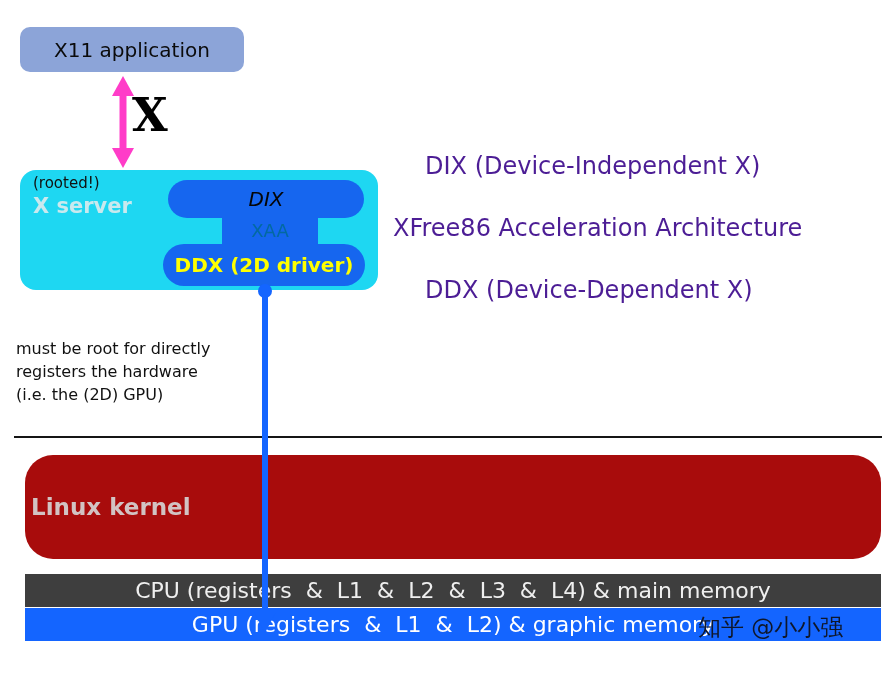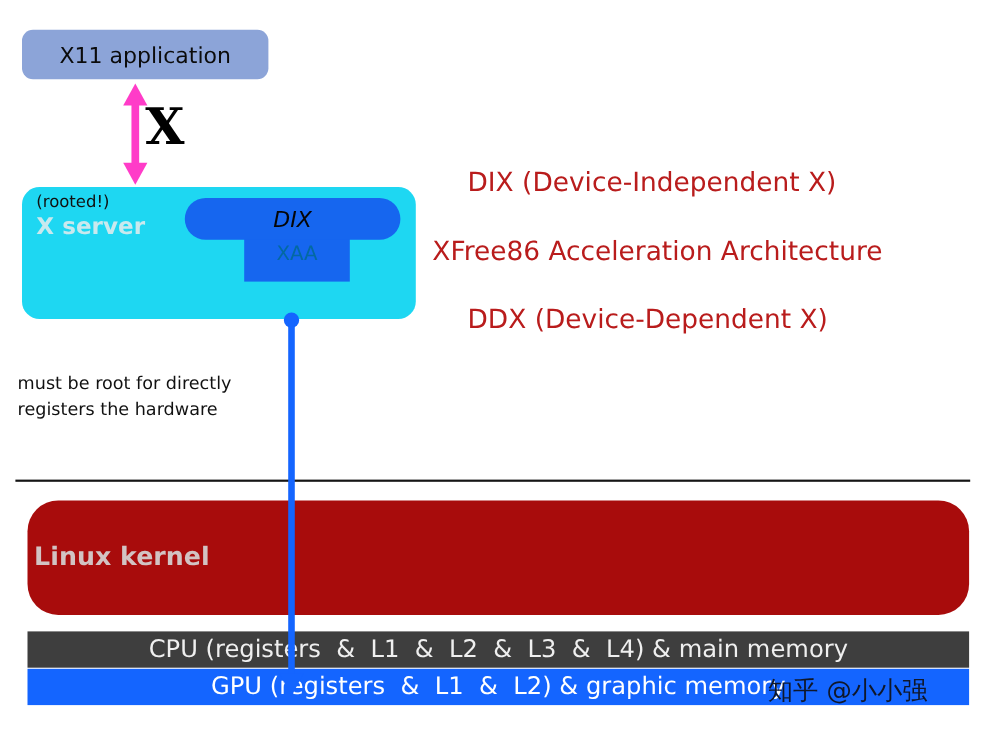--- a/index.html
+++ b/index.html
@@ -45,21 +45,21 @@
   }
   .ibeam-bottom {
     left: 163px; top: 244px; width: 202px; height: 42px;
     border-radius: 21px; background: #1666ef; z-index: 2;
     display: flex; align-items: center; justify-content: center;
     font-size: 20px; font-weight: bold; color: #ffff00;
   }
   .xaa-label { left: 222px; top: 220px; width: 96px; text-align: center; font-size: 18px; color: #0369a1; z-index: 3; }
 
   
-  .legend { font-size: 24px; color: #b91c1c; }
+  .legend { font-size: 24px; color: #4c1d95; }
   .legend-dix { left: 425px; top: 152px; }
   .legend-xaa { left: 393px; top: 214px; }
   .legend-ddx { left: 425px; top: 276px; }
 
   
   .root-note { left: 16px; top: 337px; width: 240px; text-align: left; font-size: 16px; line-height: 1.45; color: #111; }
 
   
   .sep { left: 14px; top: 436px; width: 868px; height: 2px; background: #151515; }
 
@@ -91,28 +91,32 @@
 
   <div class="abs server-box" style="background-color: rgb(30, 215, 242);"></div>
   <div class="abs rooted">(rooted!)</div>
   <div class="abs server-label">X server</div>
 
   <div class="abs ibeam-connector" style="background-color: rgb(22, 102, 239);"></div>
   <div class="abs ibeam-top" style="background-color: rgb(22, 102, 239); font-style: italic;">
     <span>DIX</span>
   </div>
   <div class="abs xaa-label">XAA</div>
+  <div class="abs ibeam-bottom" style="background-color: rgb(22, 102, 239);">
+    <span>DDX (2D driver)</span>
+  </div>
 
   <div class="abs legend legend-dix">DIX (Device-Independent X)</div>
   <div class="abs legend legend-xaa">XFree86 Acceleration Architecture</div>
   <div class="abs legend legend-ddx">DDX (Device-Dependent X)</div>
 
   <div class="abs root-note">
     <div>must be root for directly</div>
     <div>registers the hardware</div>
+    <div>(i.e. the (2D) GPU)</div>
   </div>
 
   <div class="abs sep"></div>
 
   <div class="abs kernel-box" style="background-color: rgb(168, 12, 12);">
     <span class="kernel-label">Linux kernel</span>
   </div>
 
   <div class="abs bar cpu-bar" style="background-color: rgb(62, 62, 62);">
     <span>CPU (registers  &amp;  L1  &amp;  L2  &amp;  L3  &amp;  L4) &amp; main memory</span>

